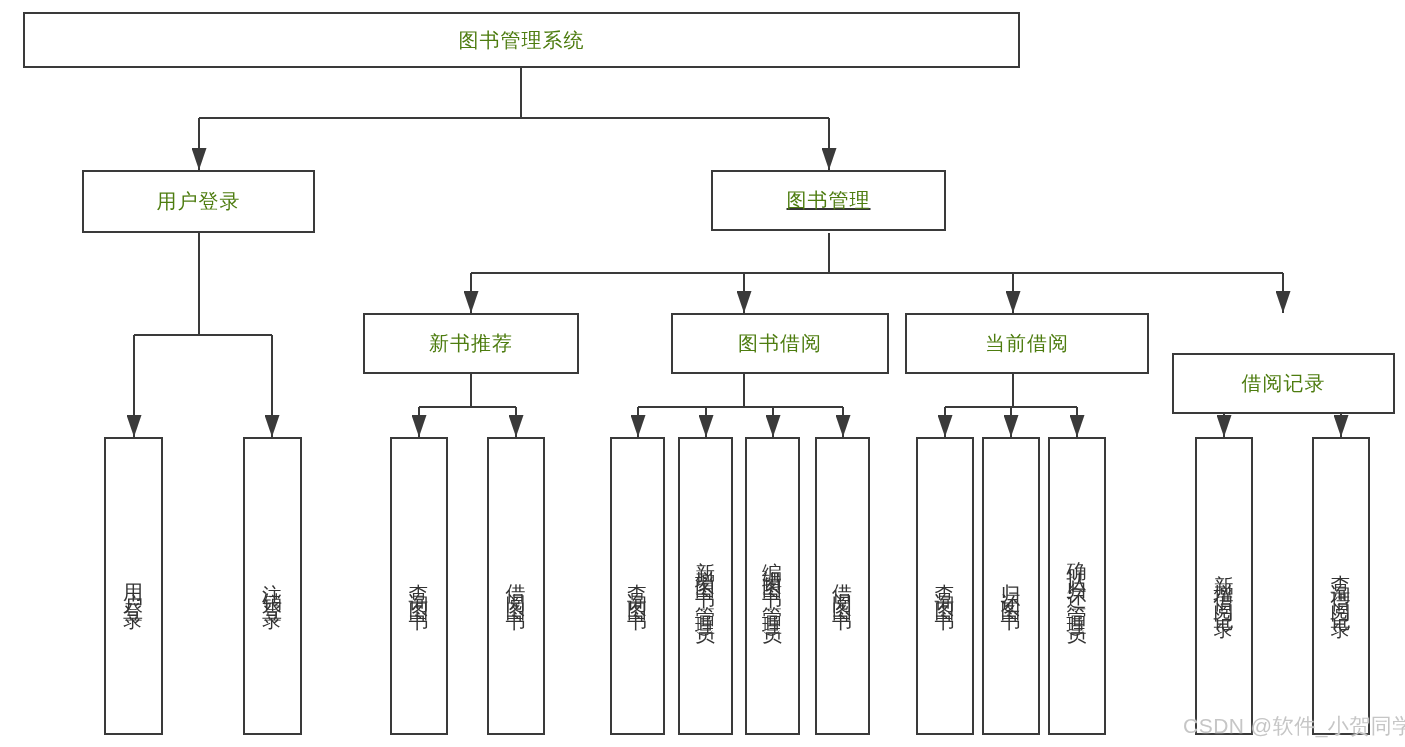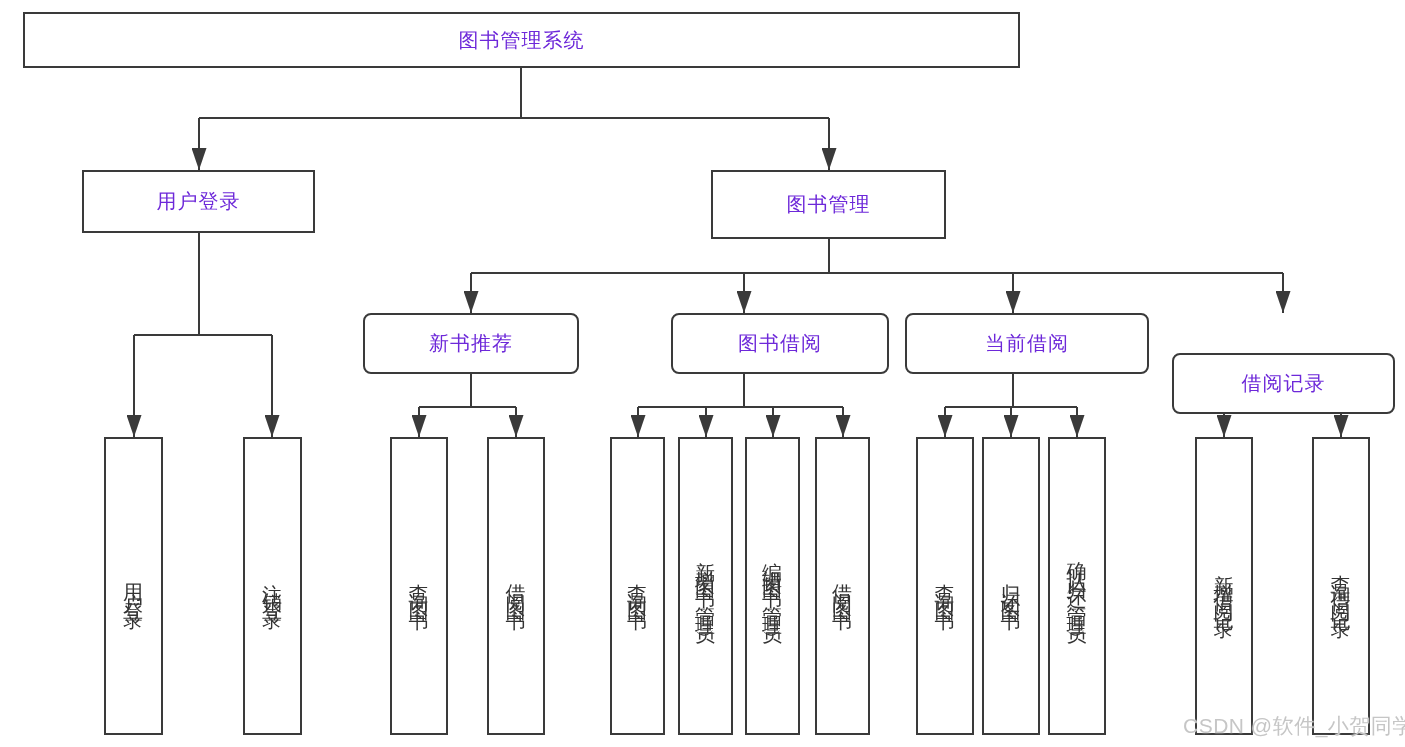--- a/index.html
+++ b/index.html
@@ -13,35 +13,35 @@
   }
   #wires{position:absolute;left:0;top:0;width:1405px;height:747px;pointer-events:none;}
   .box{
     position:absolute;
     box-sizing:border-box;
     border:2px solid #3a3a3a;
     background:#ffffff;
     display:flex;align-items:center;justify-content:center;
   }
   .hlabel{
-    font-size:20px;letter-spacing:1px;color:#6d28d9;white-space:nowrap;
+    font-size:20px;letter-spacing:1px;color:#4d7c0f;white-space:nowrap;
   }
   .leaf{top:437px;height:298px;}
   .vtext{
     writing-mode:vertical-rl;
     font-size:20px;
     letter-spacing:9px;
     color:#333333;
     line-height:1;
     white-space:nowrap;
   }
   .root{left:23px;top:12px;width:997px;height:56px;}
   .lvl2a{left:82px;top:170px;width:233px;height:63px;}
-  .lvl2b{left:711px;top:170px;width:235px;height:69px;}
-  .lvl3{top:313px;height:61px;border-radius:8px;}
+  .lvl2b{left:711px;top:170px;width:235px;height:61px;text-decoration:underline;}
+  .lvl3{top:313px;height:61px;}
   .watermark{
     position:absolute;
     left:1183px;top:712px;
     font-size:21px;
     letter-spacing:0.5px;
     color:#c6c6c6;
     text-shadow:0 0 2px #ffffff;
     z-index:10;
     white-space:nowrap;
   }

